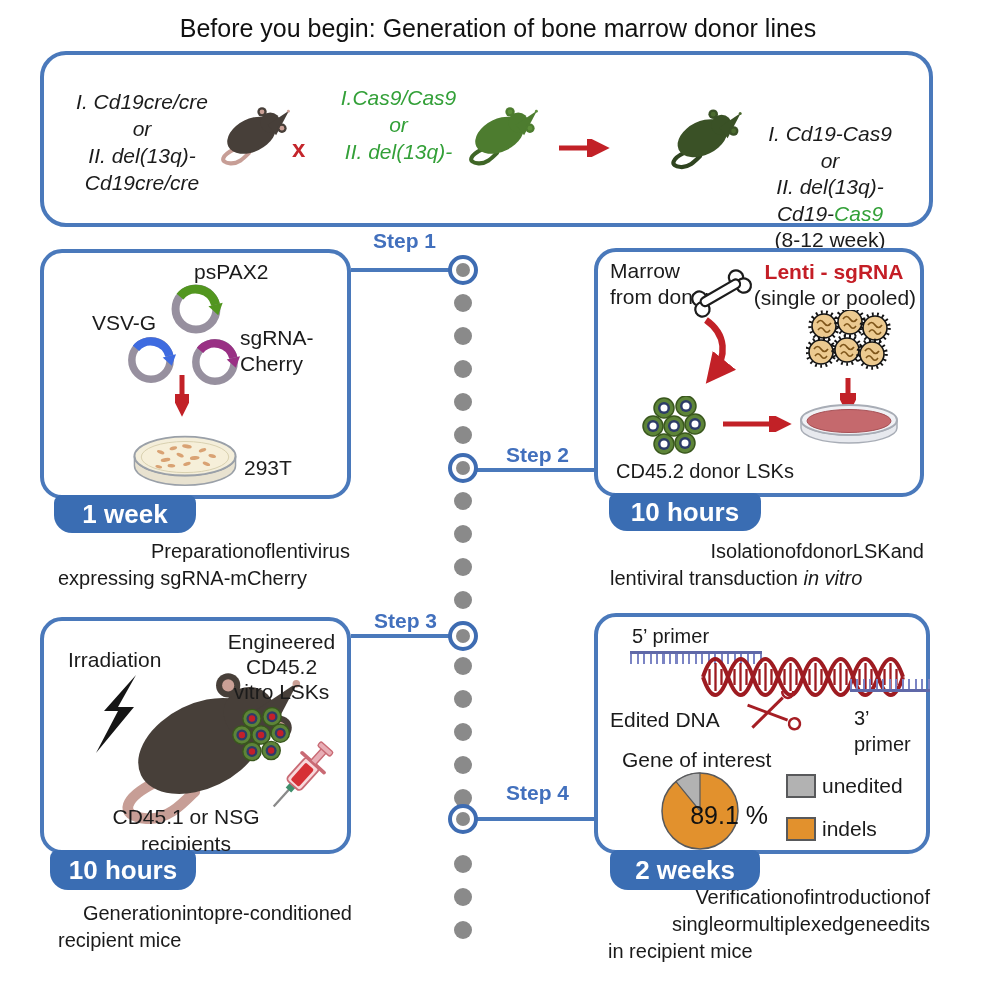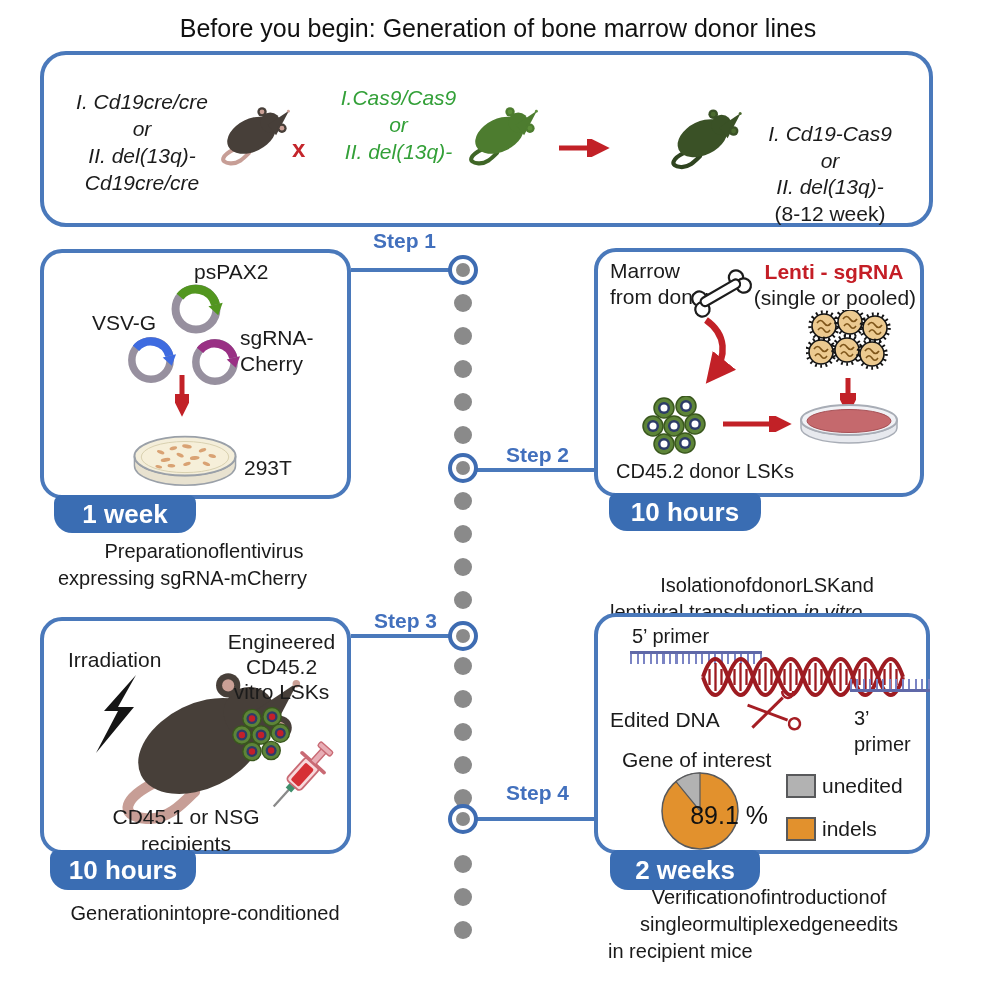--- a/index.html
+++ b/index.html
@@ -11,21 +11,21 @@
   .r26{border-radius:26px;} .r22{border-radius:22px;}
   .geno{position:absolute;text-align:center;font-style:italic;font-size:21px;line-height:27px;}
   .green-t{color:#33a038;}
   .crossx{position:absolute;color:#c4252b;font-weight:bold;font-size:24px;}
   .badge{position:absolute;background:#3a6db3;color:#fff;font-weight:bold;font-size:26px;
          text-align:center;border-radius:8px 8px 18px 18px;z-index:6;display:flex;
          align-items:center;justify-content:center;}
   .steplab{position:absolute;color:#4270bd;font-weight:bold;font-size:21px;z-index:5;}
   .conn{position:absolute;height:4px;background:#4a79bb;z-index:2;}
   .caption{position:absolute;font-size:20px;line-height:27px;color:#1a1a1a;}
-  .jline{display:flex;justify-content:center;}
+  .jline{display:flex;justify-content:flex-end;}
   .dot{position:absolute;width:18px;height:18px;border-radius:50%;background:#8a8a8a;z-index:3;}
   .node{position:absolute;width:30px;height:30px;border-radius:50%;background:#fff;
         border:4px solid #3e6cb2;box-sizing:border-box;z-index:4;
         display:flex;align-items:center;justify-content:center;}
   .node .nd{width:14px;height:14px;border-radius:50%;background:#8a8a8a;}
   .lbl{position:absolute;font-size:21px;line-height:26px;}
   .lbl.c{text-align:center;}
   .red-b{color:#c41e26;font-weight:bold;}
   .comb{position:absolute;box-sizing:border-box;height:13px;}
   .comb-down{border-top:3px solid #5f68a8;
@@ -102,20 +102,21 @@
     <svg class="abs" style="left:512px;top:84px;" width="66" height="18">
       <line x1="3" y1="9" x2="46" y2="9" stroke="#c22127" stroke-width="5" marker-end="url(#mred)"></line>
     </svg>
     <svg class="abs" style="left:620px;top:50px;color:#3a5126;--tail:#2f4420;--ear:#4c6b30;" width="84" height="70" viewBox="0 0 140 110">
         <use href="#mouse-sym"></use>
       </svg>
     <div class="geno" style="left:700px;top:22px;width:172px;line-height:26.5px;margin-top:44px;">
       <div>I. Cd19-Cas9</div>
       <div>or</div>
       <div>II. del(13q)-</div>
+      <div><span>Cd19-</span><span class="green-t">Cas9</span></div>
       <div style="font-style:normal;">(8-12 week)</div>
     </div>
   </div>
 
   <div id="timeline">
       <div class="dot" style="left: 454px; top: 294px;"></div>
       <div class="dot" style="left: 454px; top: 327px;"></div>
       <div class="dot" style="left: 454px; top: 360px;"></div>
       <div class="dot" style="left: 454px; top: 393px;"></div>
       <div class="dot" style="left: 454px; top: 426px;"></div>
@@ -249,21 +250,21 @@
       <line x1="3" y1="8" x2="64" y2="8" stroke="#c22127" stroke-width="5" marker-end="url(#mred)"></line>
     </svg>
     <svg class="abs" style="left:198px;top:146px;" width="106" height="50" viewBox="0 0 104 50">
       <path d="M4,22 a48,15 0 0 0 96,0 v8 a48,15 0 0 1 -96,0 z" fill="#e7e9ee" stroke="#a8adb6" stroke-width="1.5"></path>
       <ellipse cx="52" cy="22" rx="48" ry="15" fill="#f0f1f5" stroke="#a8adb6" stroke-width="2"></ellipse>
       <ellipse cx="52" cy="23" rx="42" ry="11.5" fill="#c5696d" stroke="#a65055"></ellipse>
     </svg>
     <div class="lbl" style="left:18px;top:206px;font-size:20px;">CD45.2 donor LSKs</div>
   </div>
   <div class="badge" style="left:609px;top:493px;width:152px;height:38px;">10 hours</div>
-  <div class="caption" style="left:610px;top:538px;width:314px;margin-top:34px;">
+  <div class="caption" style="left:610px;top:538px;width:314px;">
     <div class="jline">
       <span>Isolation</span>
         <span>of</span>
         <span>donor</span>
         <span>LSK</span>
         <span>and</span>
     </div>
     <div><span>lentiviral transduction</span> <i>in vitro</i></div>
   </div>
 
@@ -305,20 +306,21 @@
       <div>recipients</div>
     </div>
   </div>
   <div class="badge" style="left:50px;top:850px;width:146px;height:40px;">10 hours</div>
   <div class="caption" style="left:58px;top:900px;width:294px;">
     <div class="jline">
       <span>Generation</span>
         <span>into</span>
         <span>pre-conditioned</span>
     </div>
+    <div>recipient mice</div>
   </div>
 
   <div class="panel r22" style="left:594px;top:613px;width:336px;height:241px;">
     <div class="lbl" style="left:34px;top:6px;font-size:20px;">5’ primer</div>
     <div class="comb comb-down" style="left:32px;top:34px;width:132px;"></div>
     <svg class="abs" style="left:98px;top:28px;" width="214" height="64" viewBox="0 0 210 64">
       <g id="dna-rungs" stroke="#9e1b21" stroke-width="2.3">
           <line x1="11.5" x2="11.5" y1="24" y2="40"></line>
           <line x1="17.5" x2="17.5" y1="18" y2="46"></line>
           <line x1="23.5" x2="23.5" y1="24" y2="40"></line>

